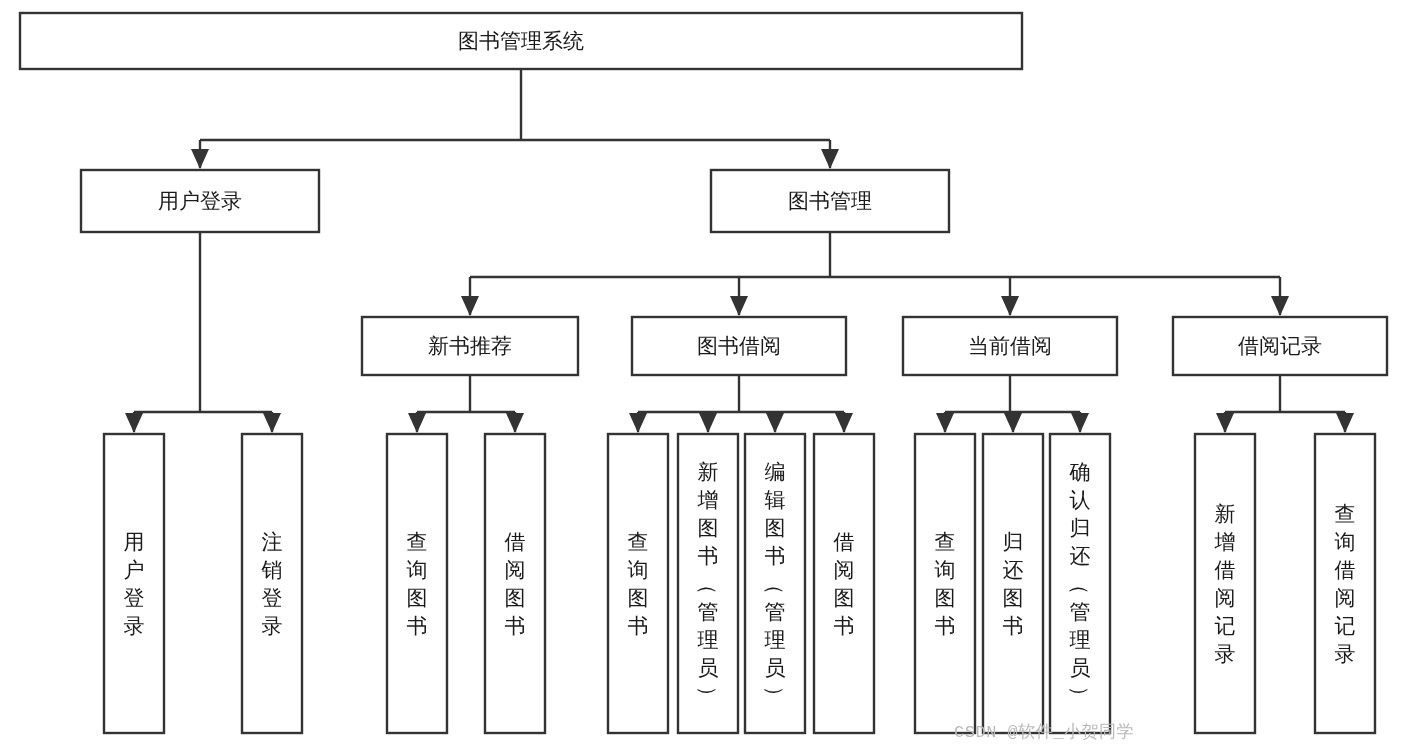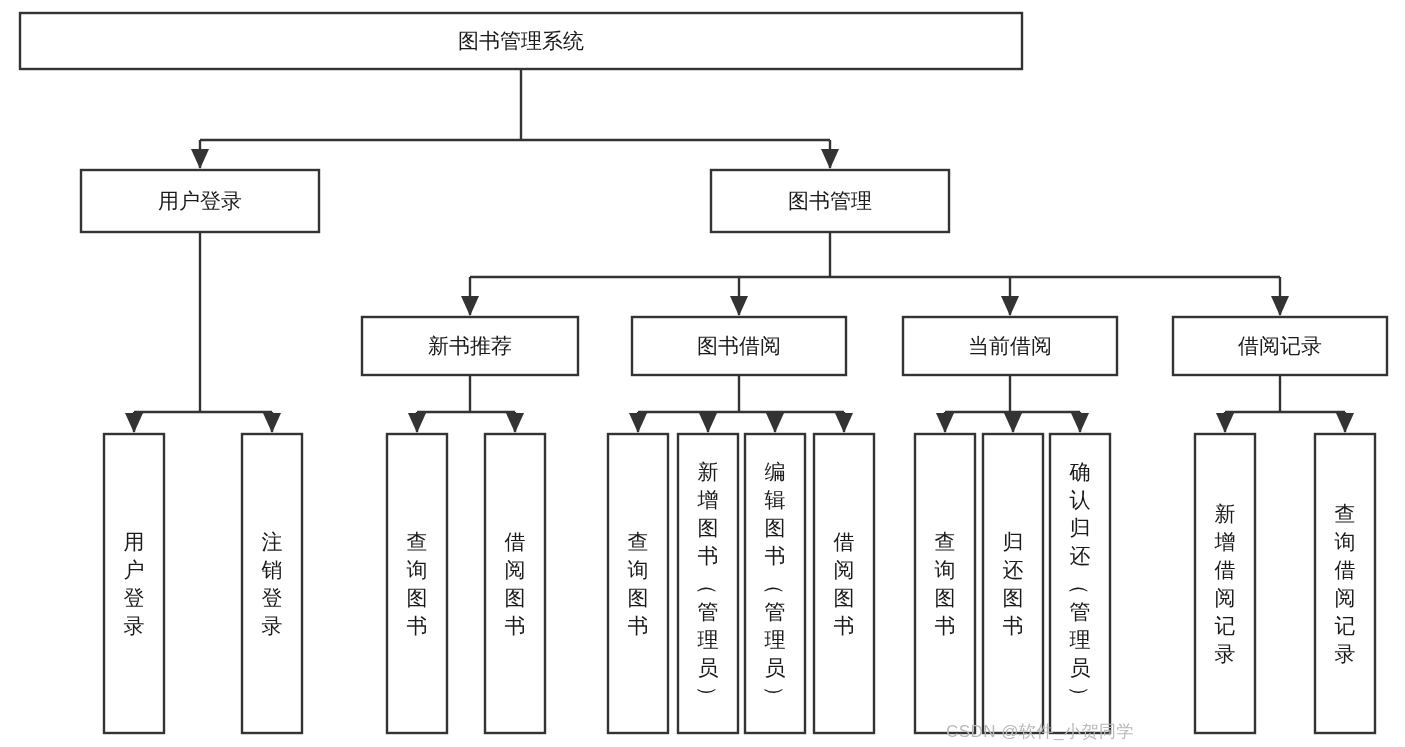--- a/index.html
+++ b/index.html
@@ -52,21 +52,21 @@
   .node-label-v {
     font-family: "Liberation Sans", "DejaVu Sans", sans-serif;
     font-size: 21px;
     fill: #1a1a1a;
     text-anchor: middle;
   }
   .watermark {
     position: absolute;
     right: 8px;
     bottom: 4px;
-    font-family: Liberation Sans, sans-serif;
+    font-family: Liberation Mono, monospace;
     font-size: 17px;
     color: #b9b9b9;
     letter-spacing: 0.5px;
     white-space: nowrap;
     pointer-events: none;
     margin-left: 22px;
   }
 </style>
 </head>
 <body>

